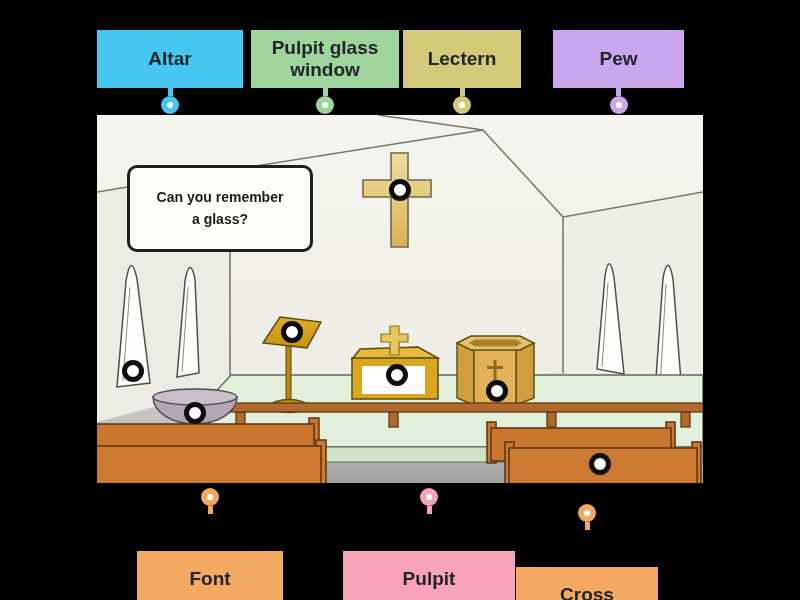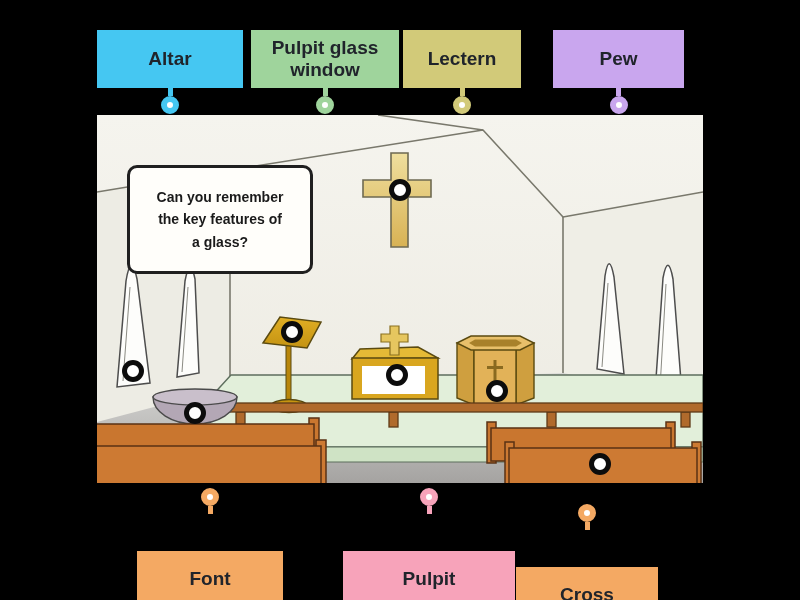--- a/index.html
+++ b/index.html
@@ -177,21 +177,20 @@
         <rect x="219" y="325" width="10" height="46"></rect>
         <rect x="-4" y="331" width="228" height="39"></rect>
         <rect x="408" y="327" width="9" height="43"></rect>
         <rect x="595" y="327" width="9" height="43"></rect>
         <rect x="412" y="333" width="188" height="37"></rect>
       </g>
     </svg>
 
     <div class="bubble">
       <div>Can you remember</div>
-      <div>the key features of</div>
       <div>a glass?</div>
     </div>
 
     <div class="target-dot" style="left:292px;top:64px"></div>
     <div class="target-dot" style="left:25px;top:245px"></div>
     <div class="target-dot" style="left:184px;top:206px"></div>
     <div class="target-dot" style="left:289px;top:249px"></div>
     <div class="target-dot" style="left:389px;top:265px"></div>
     <div class="target-dot" style="left:87px;top:287px"></div>
     <div class="target-dot" style="left:492px;top:338px"></div>

